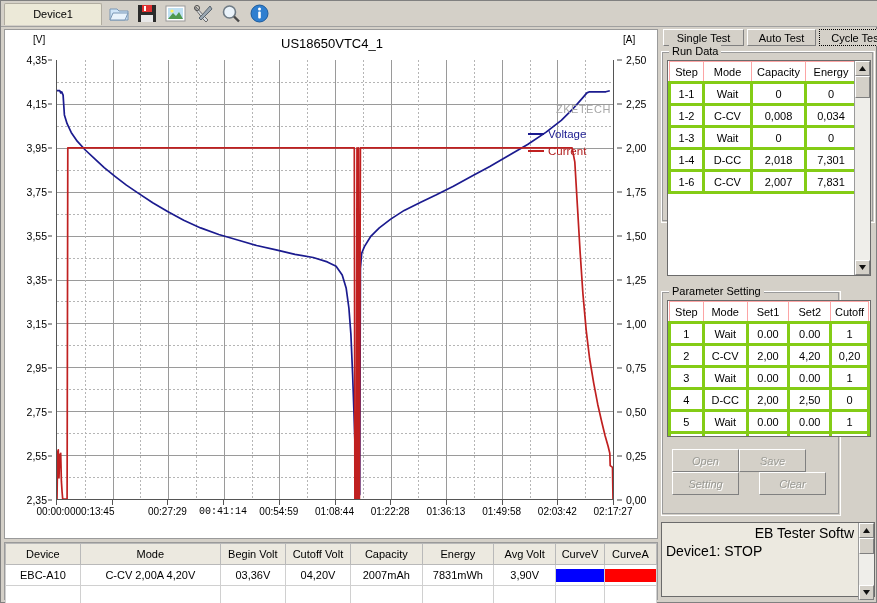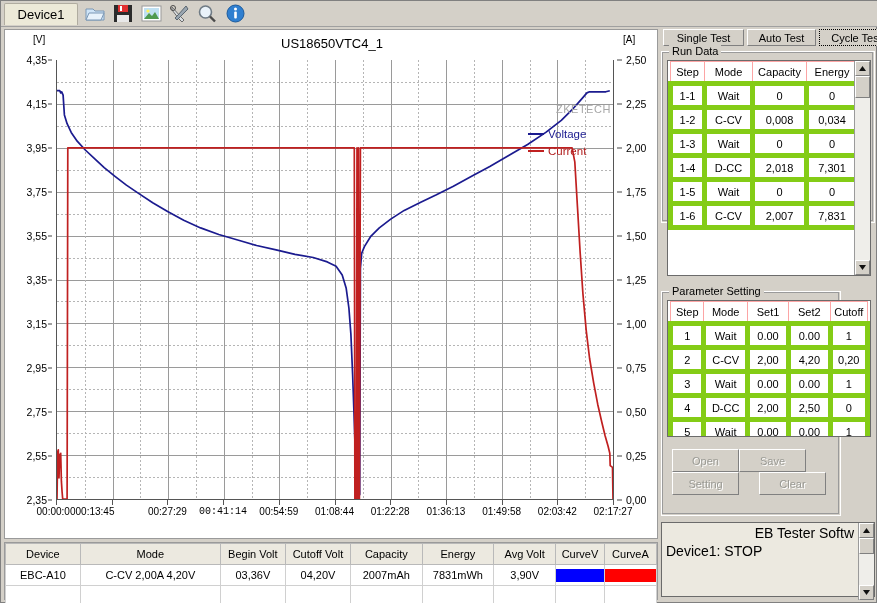--- a/index.html
+++ b/index.html
@@ -10,22 +10,22 @@
     font-size:11px;color:#000;
     overflow:hidden;
     position:relative;
   }
   .app{position:absolute;inset:0;border:1px solid #808080;box-sizing:border-box;background:#d4d0c8;}
 
   
   .toolbar{position:absolute;left:0;top:0;width:877px;height:26px;background:#d4d0c8;
            border-bottom:1px solid #a0a0a0;box-sizing:border-box;display:flex;align-items:center;}
   .devtab{margin-left:3px;height:21px;min-width:52px;background:#ece9d8;border:1px solid #b0aca0;
-          border-bottom:none;display:flex;align-items:center;justify-content:center;padding:0 10px;
-          font-size:13px;border-radius:2px 2px 0 0;}
+          border-bottom:none;display:flex;align-items:center;justify-content:center;padding:0 22px;
+          font-size:11px;border-radius:2px 2px 0 0;}
   .tbsep{width:3px;}
   .tbicon{width:28px;height:24px;display:flex;align-items:center;justify-content:center;}
   .tbicon svg{display:block;}
 
   
   .chartpanel{position:absolute;left:3px;top:28px;width:654px;height:510px;background:#fff;
               border:1px solid #9a9a9a;box-sizing:border-box;}
   .axis-unit-l{position:absolute;left:28px;top:4px;font-size:10px;}
   .axis-unit-r{position:absolute;left:618px;top:4px;font-size:10px;}
   .charttitle{position:absolute;left:0;top:6px;width:654px;text-align:center;font-size:13px;}
@@ -62,32 +62,32 @@
   .tabbar{position:relative;height:18px;}
   .tab{position:absolute;top:0;height:17px;background:#d4d0c8;border:1px solid #fff;
        border-right-color:#808080;border-bottom-color:#808080;
        display:flex;align-items:center;justify-content:center;font-size:11px;padding:0 10px;box-sizing:border-box;}
   .tab.sel{border:1px dotted #000;background:#d4d0c8;}
   .group{position:absolute;border:1px solid #fff;box-sizing:border-box;}
   .group::before{content:"";position:absolute;left:0;top:0;right:1px;bottom:1px;border:1px solid #9a9a9a;}
   .glabel{position:absolute;top:-7px;left:7px;background:#d4d0c8;padding:0 3px;font-size:11px;z-index:2;}
   .gridtbl{width:100%;border-collapse:collapse;table-layout:fixed;font-size:11px;background:#fff;}
   .gridtbl th{background:#fff;border:1px solid #fca5a5;height:17px;font-weight:normal;text-align:center;}
-  .gridtbl td{border:5px solid #84cc16;height:17px;text-align:center;background:#fff;}
+  .gridtbl td{border:3px solid #84cc16;height:17px;text-align:center;background:#fff;}
   .tblwrap{position:absolute;left:5px;top:8px;border:1px solid #6b6b6b;box-sizing:border-box;background:#fff;overflow:hidden;}
   .vsb{position:absolute;top:0;right:0;width:16px;height:100%;background:#d4d0c8;border-left:1px solid #9a9a9a;box-sizing:border-box;}
   .sbbtn{height:15px;background:#d4d0c8;border:1px solid #fff;border-right-color:#808080;border-bottom-color:#808080;
          box-sizing:border-box;display:flex;align-items:center;justify-content:center;}
   .sbthumb{position:absolute;left:0;right:0;background:#d4d0c8;border:1px solid #fff;
            border-right-color:#808080;border-bottom-color:#808080;box-sizing:border-box;}
   .sbtrack{position:absolute;left:0;right:0;background:#efeeea;}
   .btnrow{position:absolute;display:flex;}
   .btn{border:1px solid #fff;border-right-color:#808080;border-bottom-color:#808080;background:#d4d0c8;
        display:flex;align-items:center;justify-content:center;font-size:11px;box-sizing:border-box;}
-  .btn.dis{color:#9a9a94;text-shadow:1px 1px 0 #fff;}
+  .btn.dis{color:#9a9a94;text-shadow:1px 1px 0 #fff;font-style:italic;}
   .status{position:absolute;left:0;width:214px;background:#ece9e0;border:1px solid #6b6b6b;box-sizing:border-box;}
   .sttitle{text-align:right;padding:2px 20px 0 0;font-size:14px;white-space:nowrap;overflow:hidden;}
   .stline{padding:2px 0 0 4px;font-size:14px;}
 </style>
 </head>
 <body>
 
 <div class="app">
 
   <div class="toolbar">
@@ -381,26 +381,20 @@
                 <td>0</td>
                 <td>0</td>
               </tr>
               <tr>
                 <td>1-4</td>
                 <td>D-CC</td>
                 <td>2,018</td>
                 <td>7,301</td>
               </tr>
               <tr>
-                <td>1-5</td>
-                <td>Wait</td>
-                <td>0</td>
-                <td>0</td>
-              </tr>
-              <tr>
                 <td>1-6</td>
                 <td>C-CV</td>
                 <td>2,007</td>
                 <td>7,831</td>
               </tr>
             </tbody>
         </table>
         <div class="vsb">
           <div class="sbbtn">
             <svg width="7" height="5" viewBox="0 0 7 5">

